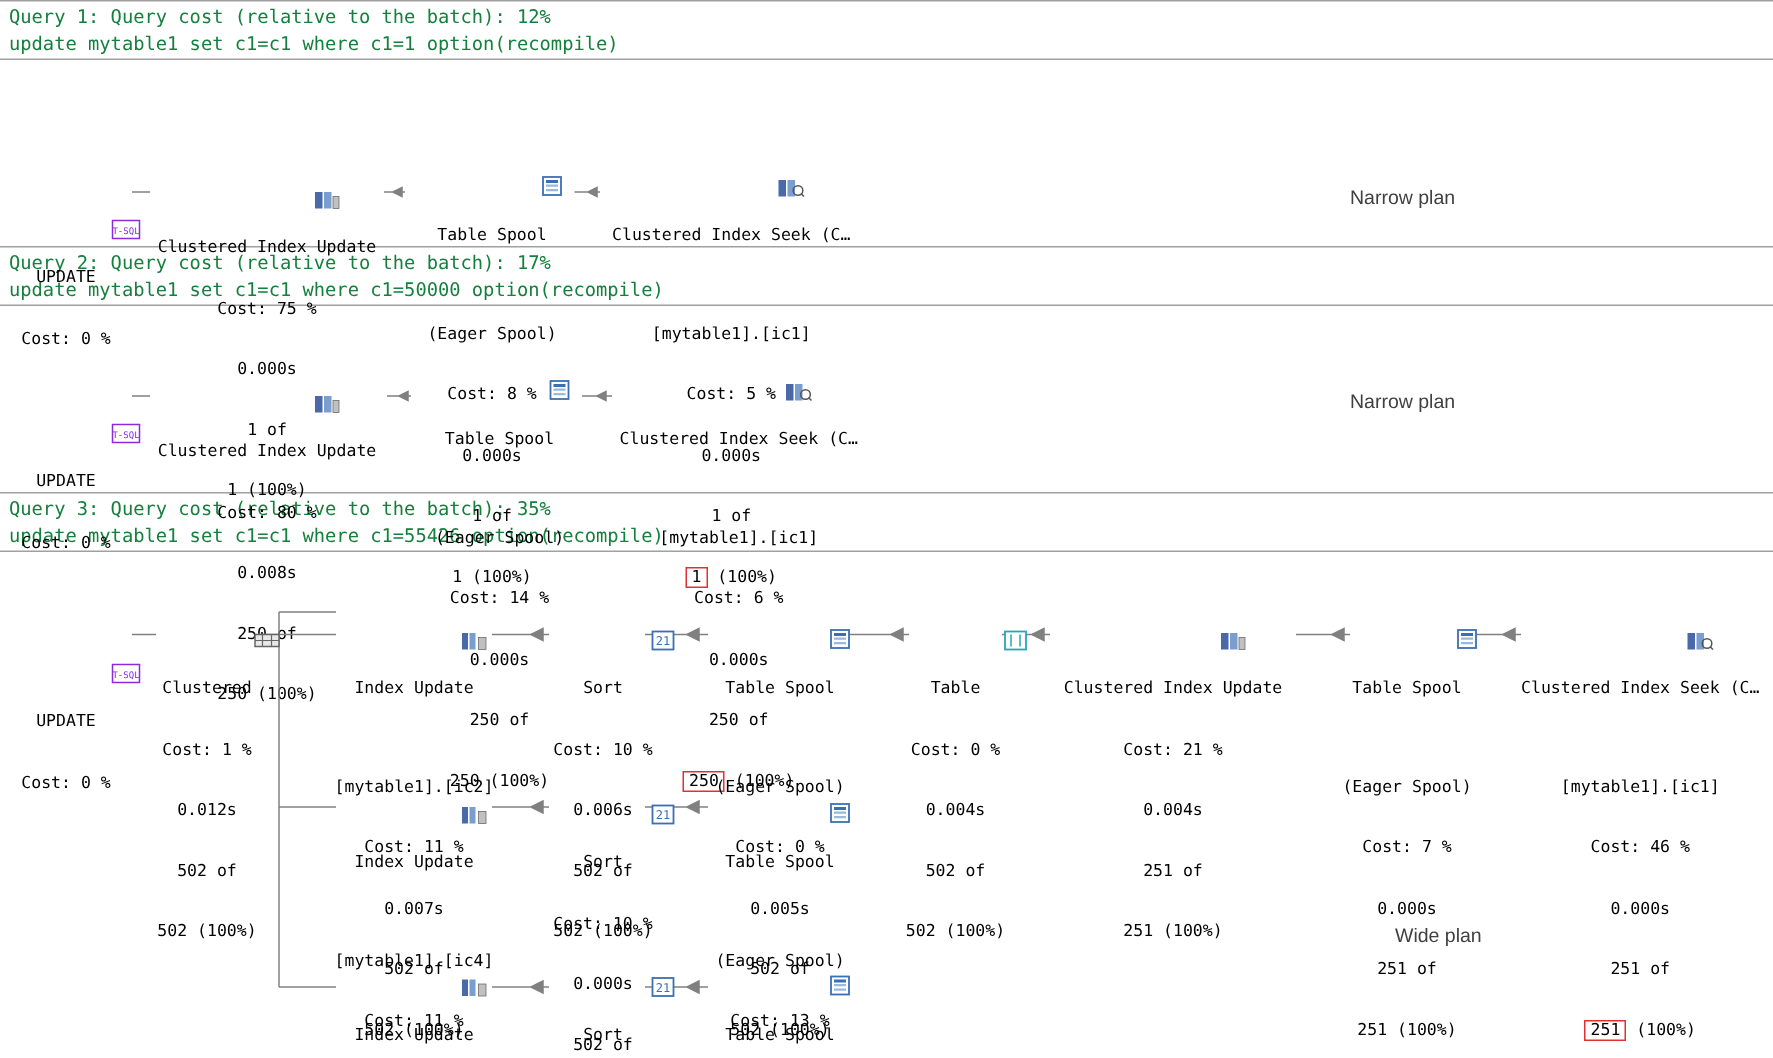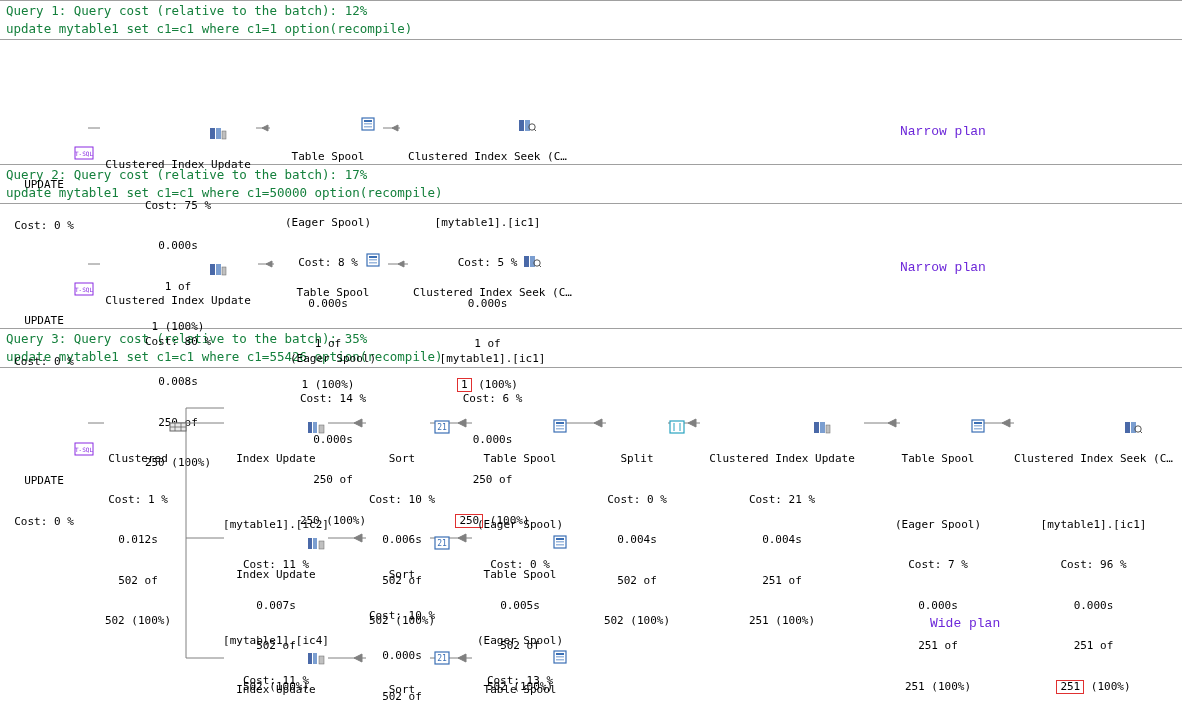--- a/index.html
+++ b/index.html
@@ -61,23 +61,23 @@
     white-space: pre;
   }
   .highlight {
     border: 1.5px solid #e03030;
     padding: 0 3px;
     display: inline-block;
     line-height: 12px;
   }
   .plan-label {
     position: absolute;
-    font-family: Liberation Mono, monospace;
+    font-family: Liberation Sans, sans-serif;
     font-size: 13px;
-    color: #6d28d9;
+    color: #404040;
     white-space: pre;
   }
   svg.lines {
     position: absolute;
     left: 0;
     top: 0;
     pointer-events: none;
   }
 </style>
 </head>
@@ -454,21 +454,21 @@
   </div>
 
   <div class="node" style="left:602px; top:10px; width:70px;">
     <span class="icon">
       <svg width="20" height="18" viewBox="0 0 20 18">
           <rect x="3" y="2" width="14" height="12" fill="#ffffff" stroke="#29a3c0" stroke-width="1.2"></rect>
           <line x1="7" y1="4" x2="7" y2="12" stroke="#29a3c0" stroke-width="1"></line>
           <line x1="13" y1="4" x2="13" y2="12" stroke="#29a3c0" stroke-width="1"></line>
         </svg>
     </span>
-    <span class="title">Split</span>
+    <span class="title">Table</span>
     <span class="line">Cost: 0 %</span>
     <span class="line">0.004s</span>
     <span class="line">502 of</span>
     <span class="line">502 (100%)</span>
   </div>
 
   <div class="node" style="left:698px; top:10px; width:168px;">
     <span class="icon">
       <svg width="20" height="18" viewBox="0 0 20 18">
           <rect x="2" y="3" width="5" height="11" fill="#4a69a8"></rect>
@@ -504,20 +504,20 @@
     <span class="icon">
       <svg width="20" height="18" viewBox="0 0 20 18">
           <rect x="2" y="3" width="5" height="11" fill="#4a69a8"></rect>
           <rect x="8" y="3" width="5" height="11" fill="#7b9ed0"></rect>
           <circle cx="15" cy="10" r="3.2" fill="none" stroke="#555" stroke-width="1"></circle>
           <line x1="17" y1="12" x2="19" y2="14" stroke="#555" stroke-width="1"></line>
         </svg>
     </span>
     <span class="title">Clustered Index Seek (C…</span>
     <span class="sub">[mytable1].[ic1]</span>
-    <span class="line">Cost: 96 %</span>
+    <span class="line">Cost: 46 %</span>
     <span class="line">0.000s</span>
     <span class="line">251 of</span>
     <span class="line"><span class="highlight">251</span><span> (100%)</span></span>
   </div>
 
   <div class="plan-label" style="left:930px; top:248px;">Wide plan</div>
 </div>
 
 </body></html>

